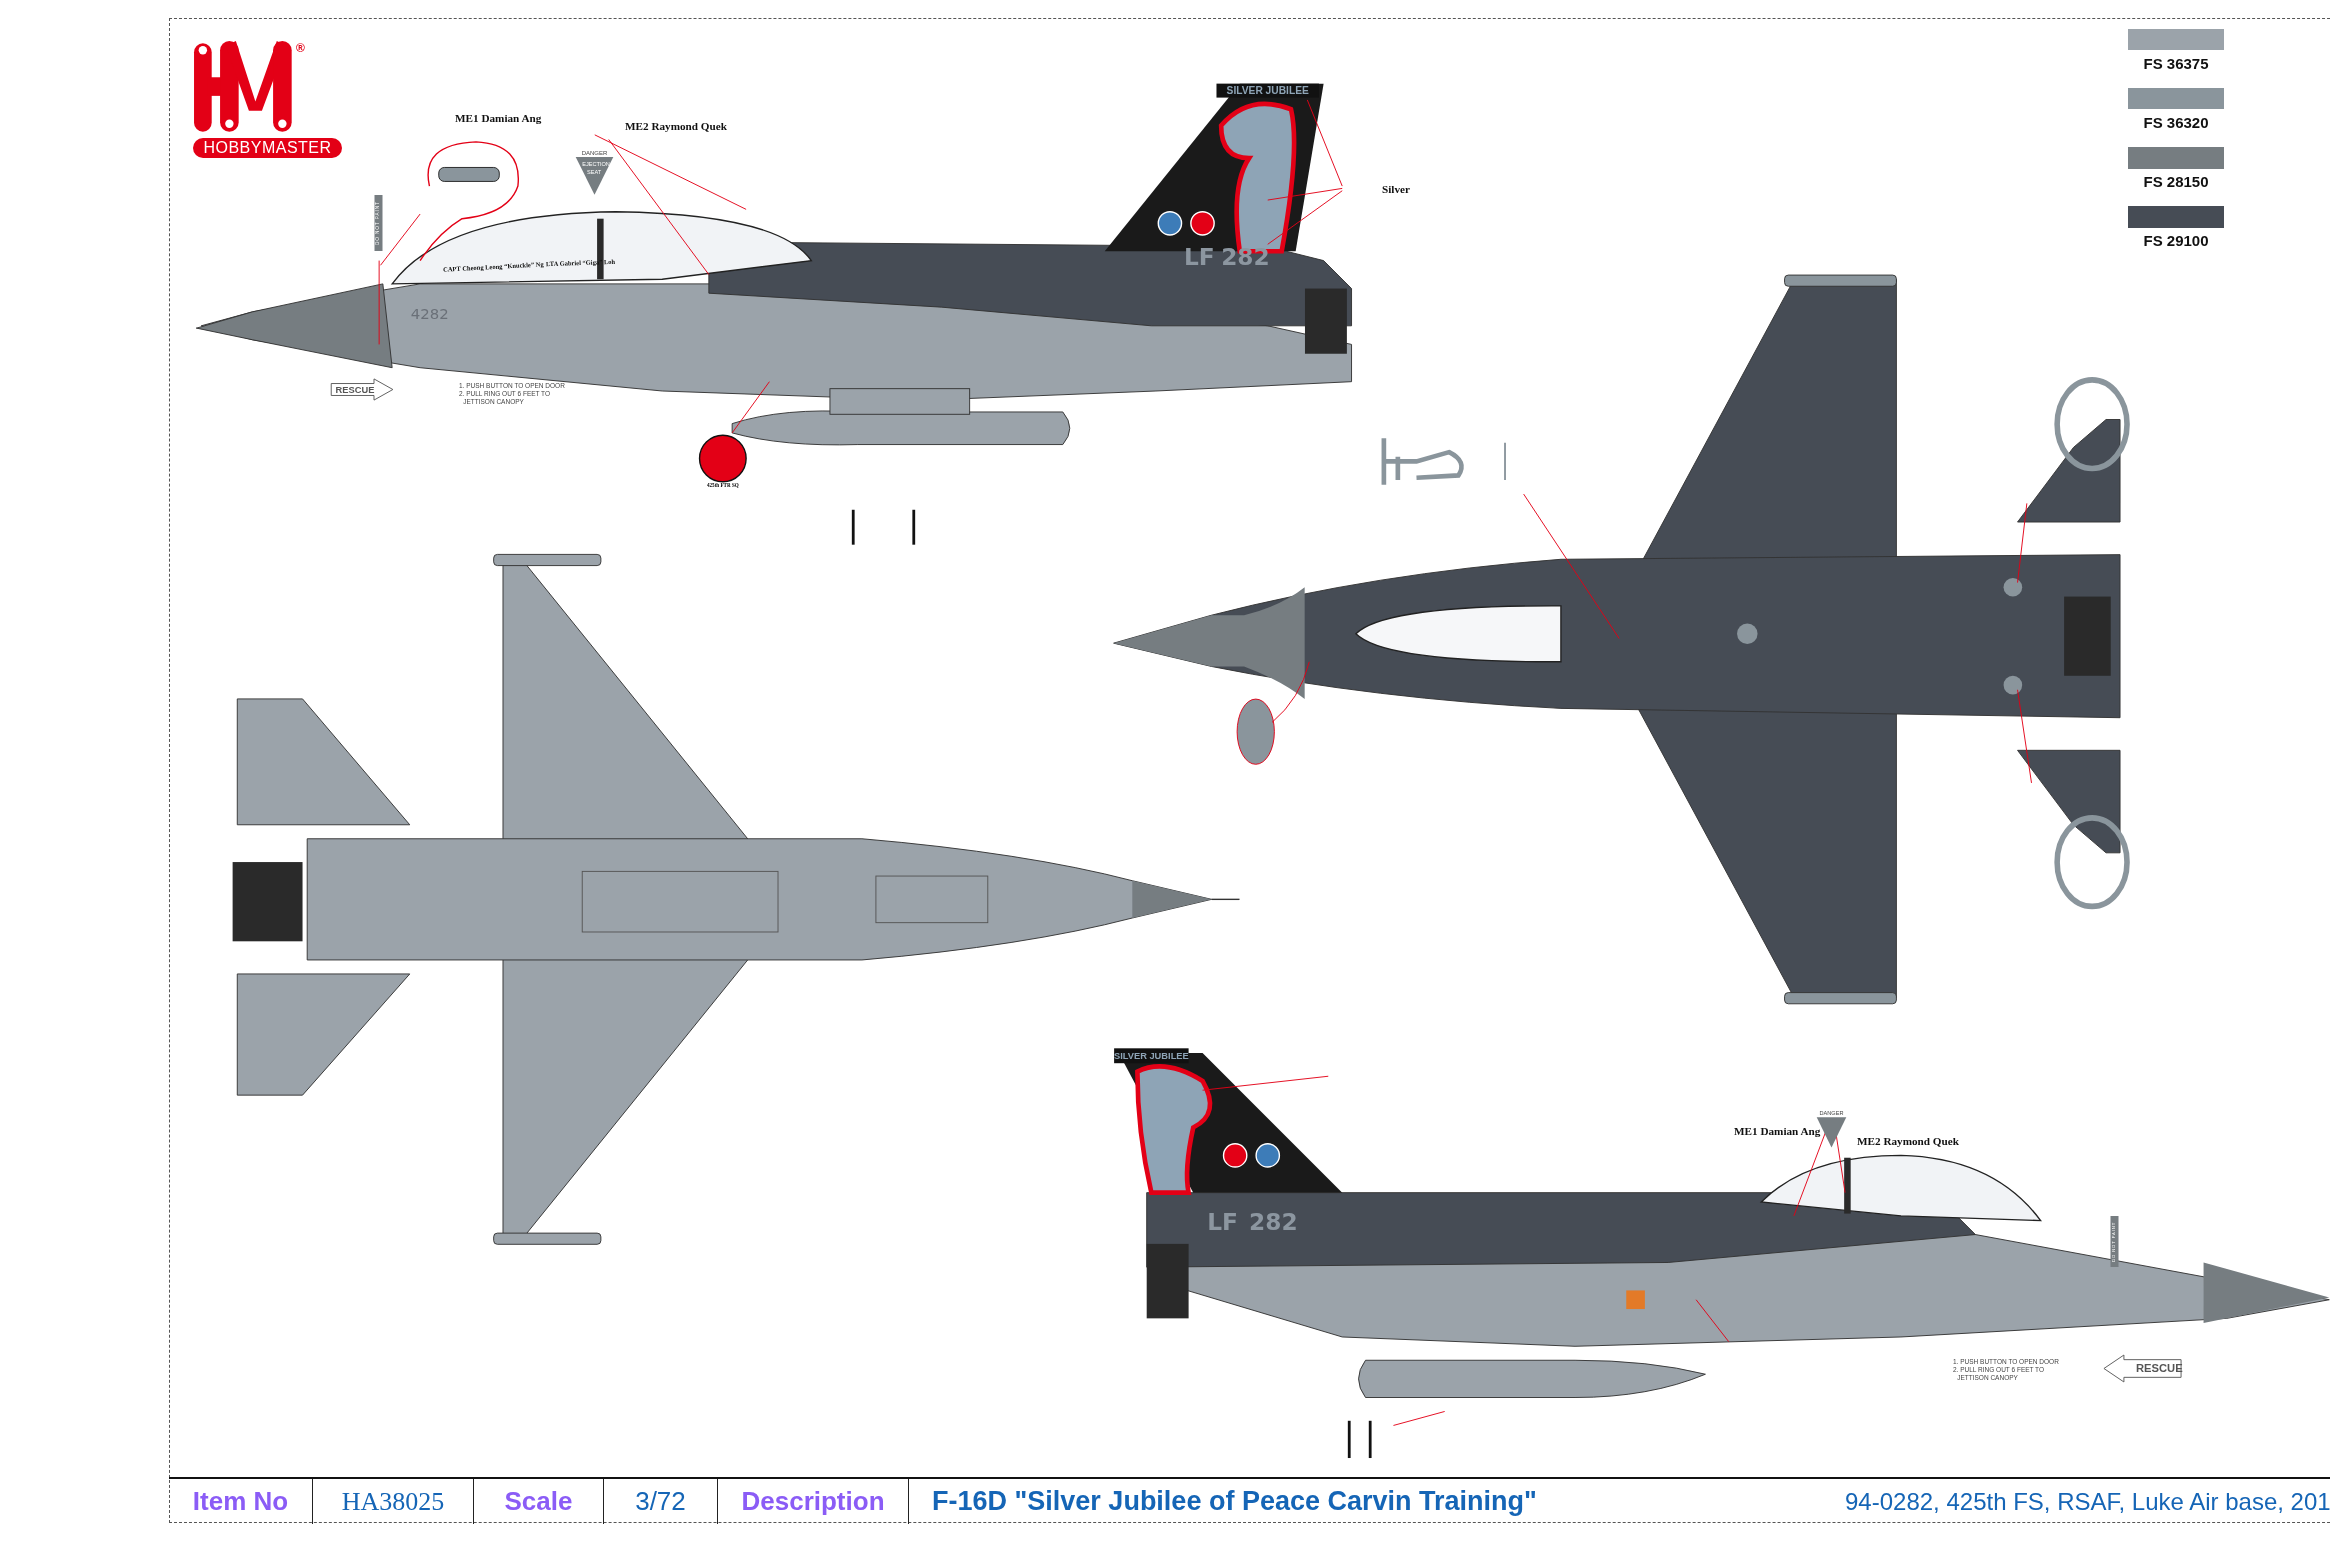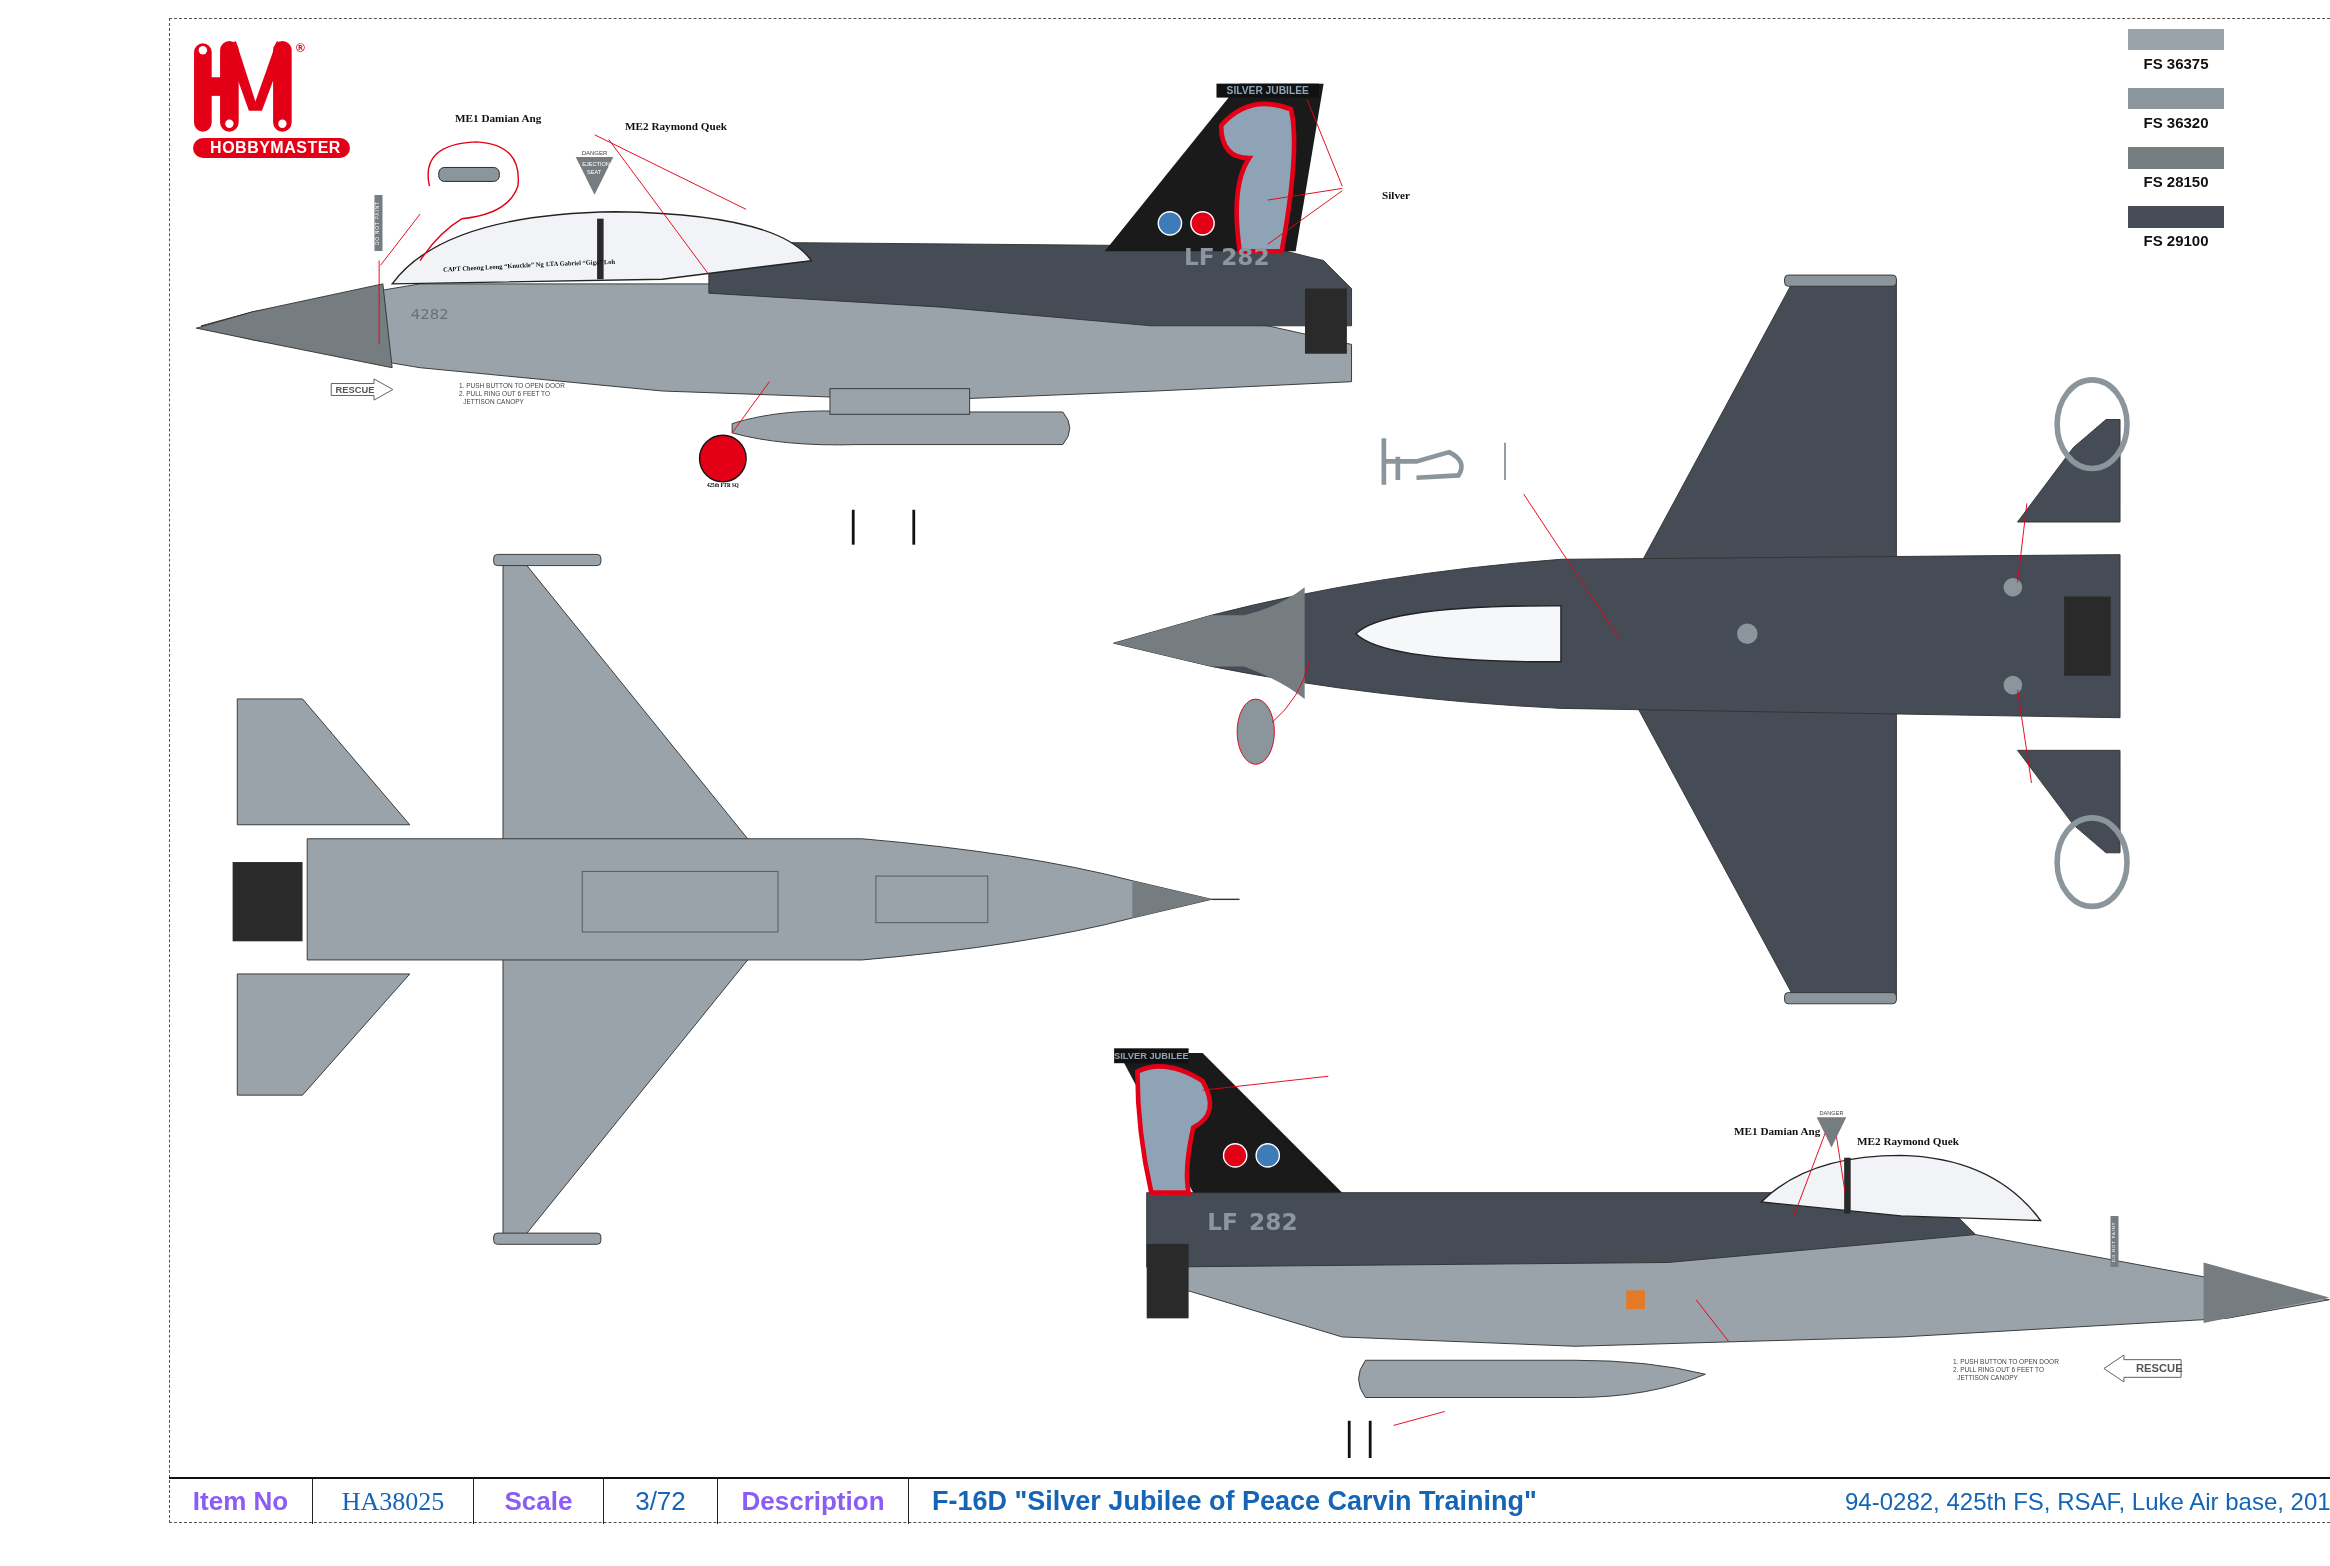--- a/index.html
+++ b/index.html
@@ -1,21 +1,21 @@
 <!DOCTYPE html>
 <html style="font-size:7.5px"><head>
 <meta charset="utf-8">
 <style>
   html,body{margin:0;padding:0;background:#ffffff;}
   body{width:2507px;height:1567px;position:relative;overflow:hidden;font-family:"Liberation Sans",sans-serif;}
   .frame{position:absolute;left:169px;top:17.7px;width:2196px;height:1505px;border:1.4px dashed #555;box-sizing:border-box;}
   .abs{position:absolute;}
   
   .logo{position:absolute;left:193px;top:41px;width:149px;height:117px;}
-  .logo-wordmark{position:absolute;left:0;bottom:0;width:100%;height:20.5px;background:#e30016;color:#fff;border-radius:10.3px;font-weight:bold;font-size:16px;text-align:center;line-height:20.5px;letter-spacing:0.5px;font-family:"Liberation Sans",sans-serif;padding-left:8px;}
+  .logo-wordmark{position:absolute;left:0;bottom:0;width:100%;height:20.5px;background:#e30016;color:#fff;border-radius:10.3px;font-weight:normal;font-size:16px;text-align:center;line-height:20.5px;letter-spacing:0.5px;font-family:"Liberation Sans",sans-serif;}
   
   .swatches{position:absolute;left:2128px;top:29px;width:98px;}
   .swatch{margin-bottom:0;}
   .swatch-bar{width:96px;height:21.4px;}
   .swatch-label{font-weight:bold;font-size:15px;text-align:center;width:96px;color:#111;margin:4.7px 0 16px;font-family:"Liberation Sans",sans-serif;}
   
   .serif{font-family:"Liberation Serif",serif;font-weight:bold;color:#111;}
   .note{font-family:"Liberation Sans",sans-serif;color:#444;font-size:6.5px;line-height:8px;}
   
   .titleblock{position:absolute;left:169px;top:1477px;width:2196px;height:47px;border-top:2.3px solid #111;display:flex;align-items:center;box-sizing:border-box;}
@@ -108,21 +108,21 @@
     <line x1="2460" y1="265" x2="2300" y2="290" stroke="#e30016" stroke-width="2"></line>
     <line x1="2460" y1="270" x2="2300" y2="385" stroke="#e30016" stroke-width="2"></line>
     <line x1="392" y1="600" x2="392" y2="420" stroke="#e30016" stroke-width="2"></line>
 
     <path d="M500,260 Q480,170 600,165 Q700,170 690,260 Q670,320 570,330 Q520,360 480,420" fill="none" stroke="#e30016" stroke-width="3"></path>
     <rect x="520" y="220" width="130" height="30" rx="12" fill="#8a959c" stroke="#222" stroke-width="2"></rect>
   </svg>
 
   <div class="abs serif" style="left:259px;top:47px;font-size:11.2px;">ME1 Damian Ang</div>
   <div class="abs serif" style="left:429px;top:55px;font-size:11.2px;">ME2 Raymond Quek</div>
-  <div class="abs serif" style="left:1186px;top:124px;font-size:11.2px;">Silver</div>
+  <div class="abs serif" style="left:1186px;top:118px;font-size:11.2px;">Silver</div>
 
   
   <div class="abs" style="left:375px;top:84px;width:47px;height:51px;">
     <div class="note" style="text-align:center;font-size:6px;">DANGER</div>
     <svg width="47" height="40" viewBox="0 0 100 85">
         <polygon points="10,0 90,0 50,80" fill="#767d81"></polygon>
       </svg>
     <div class="abs note" style="left:11.2px;top:11.2px;color:#fff;font-size:5.6px;text-align:center;width:24px;"><span>EJECTION</span><br><span>SEAT</span></div>
   </div>
 

